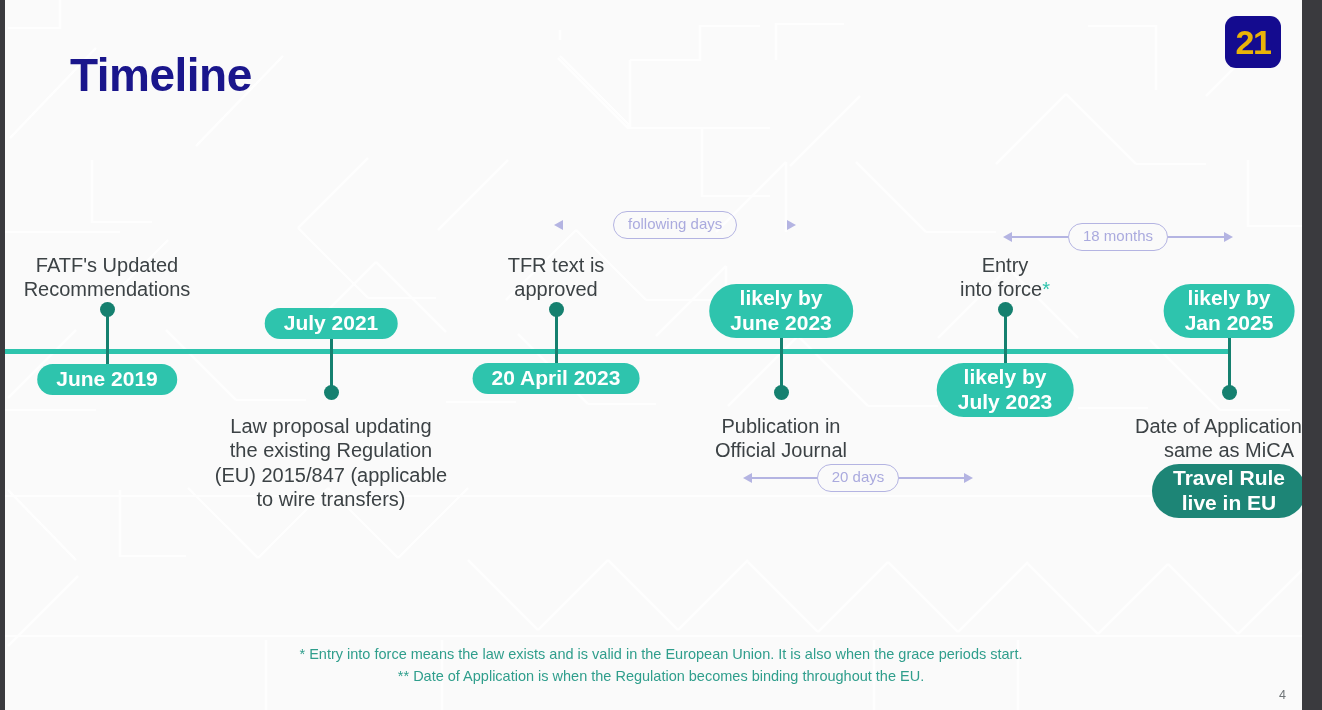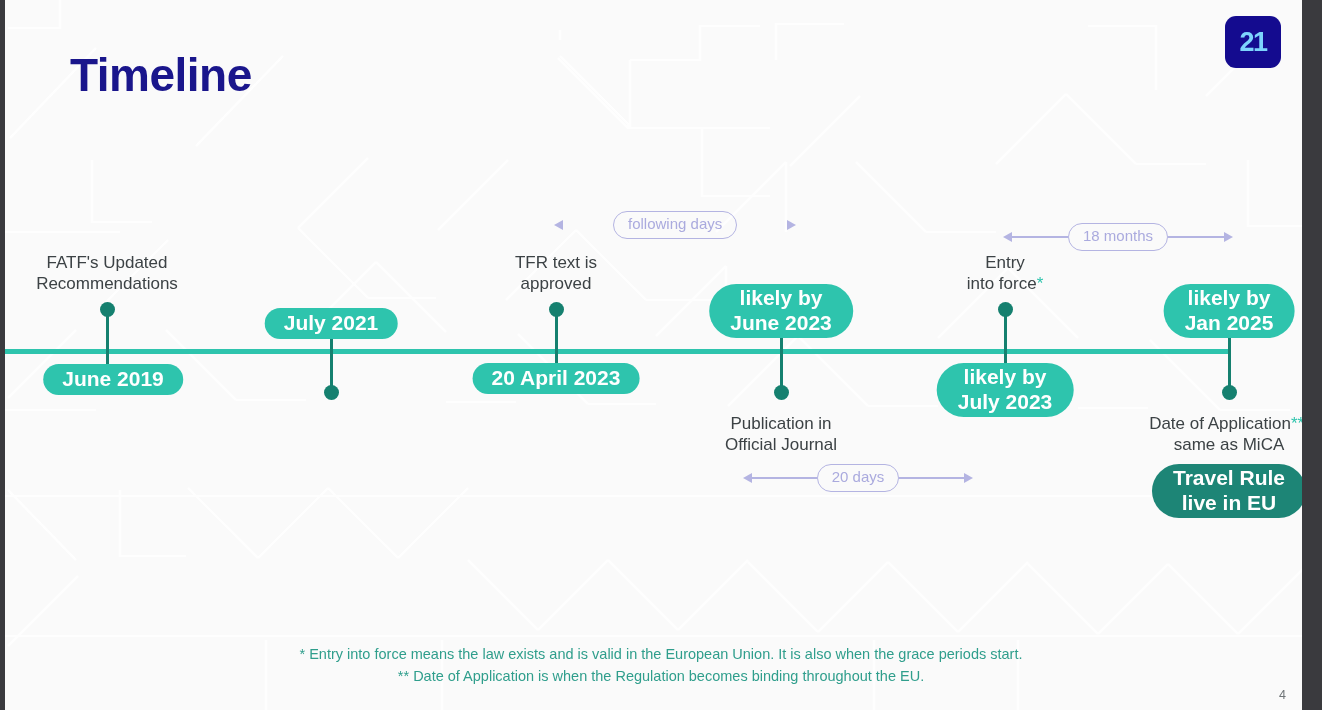--- a/index.html
+++ b/index.html
@@ -63,22 +63,22 @@
     width: 56px;
     height: 52px;
     border-radius: 11px;
     background: #140b8f;
     z-index: 30;
     display: flex;
     align-items: center;
     justify-content: center;
   }
   #logo .logo-text {
-    color: #7dd3fc;
-    font-size: 27px;
+    color: #eab308;
+    font-size: 34px;
     font-weight: bold;
     letter-spacing: -1.5px;
     line-height: 1;
   }
 
   
   #timeline-axis {
     position: absolute;
     left: 0;
     top: 349px;
@@ -132,21 +132,21 @@
   }
   .pill.two-line {
     height: 54px;
     padding: 0 21px;
   }
   .pill.dark {
     background: #1d8576;
   }
   .evt-label {
     position: absolute;
-    font-size: 17px;
+    font-size: 20px;
     line-height: 1.22;
     color: #3c4245;
     text-align: center;
     transform: translateX(-50%);
     white-space: nowrap;
     z-index: 12;
   }
   .evt-label .ast { color: #2ec4ad; }
 
   
@@ -304,30 +304,36 @@
   <div id="timeline-axis"></div>
 
   <div class="marker" style="left:107px;">
     <div class="dot" style="top:302px;"></div>
     <div class="stem" style="top:309px; height:56px;"></div>
   </div>
   <div class="evt-label" style="left:107px; top:253px;">
     <div>FATF's Updated</div>
     <div>Recommendations</div>
   </div>
-  <div class="pill one-line" style="left:113px; top:364px;justify-content:center;">
+  <div class="pill one-line" style="left:107px; top:364px;justify-content:center;">
     <span>June 2019</span>
   </div>
 
   <div class="marker" style="left:331px;">
     <div class="stem" style="top:338px; height:58px;"></div>
     <div class="dot" style="top:385px;"></div>
   </div>
   <div class="pill one-line" style="left:331px; top:308px;">
     <span>July 2021</span>
+  </div>
+  <div class="evt-label" style="left:331px; top:414px;">
+    <div>Law proposal updating</div>
+    <div>the existing Regulation</div>
+    <div>(EU) 2015/847 (applicable</div>
+    <div>to wire transfers)</div>
   </div>
 
   <div class="marker" style="left:556px;">
     <div class="dot" style="top:302px;"></div>
     <div class="stem" style="top:309px; height:56px;"></div>
   </div>
   <div class="evt-label" style="left:556px; top:253px;">
     <div>TFR text is</div>
     <div>approved</div>
   </div>

